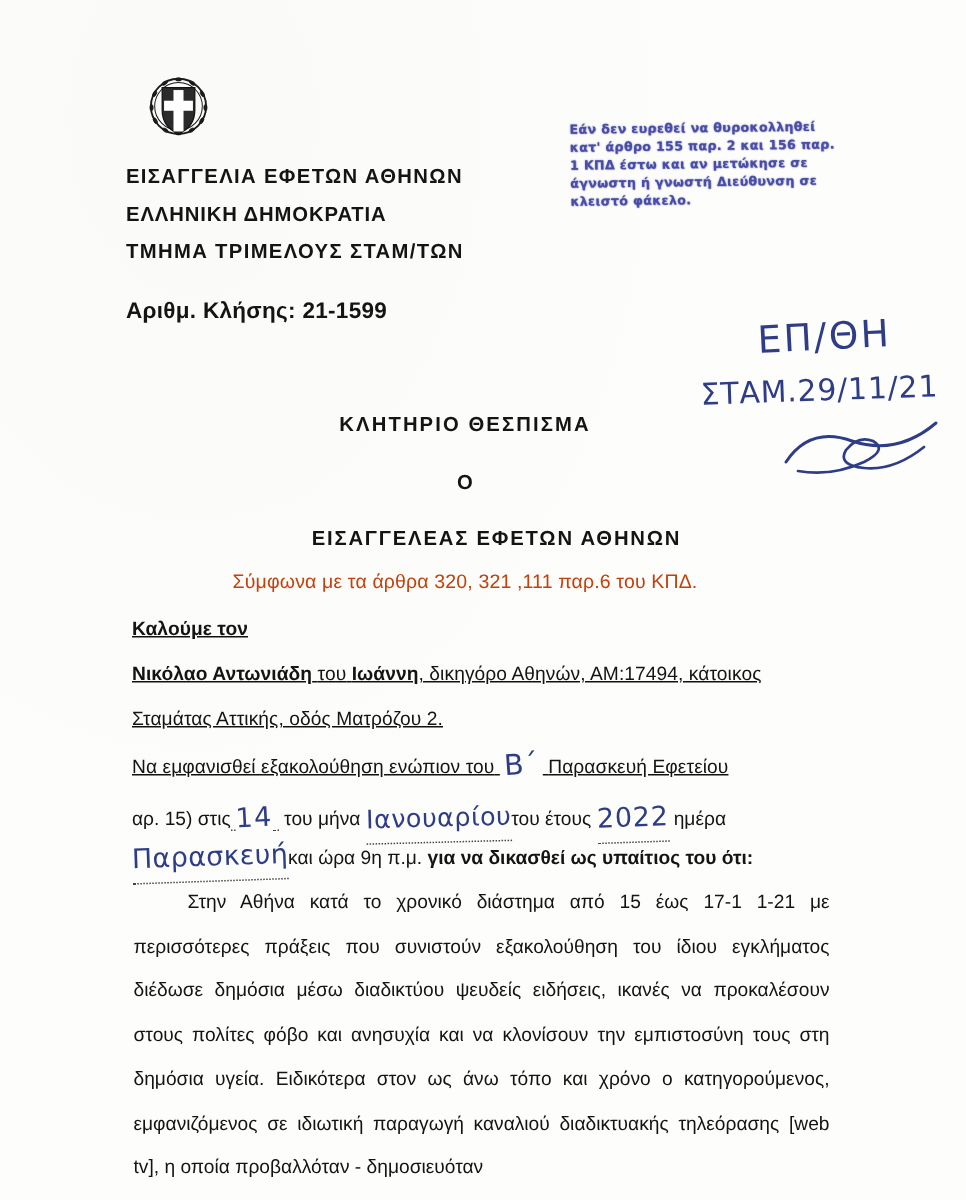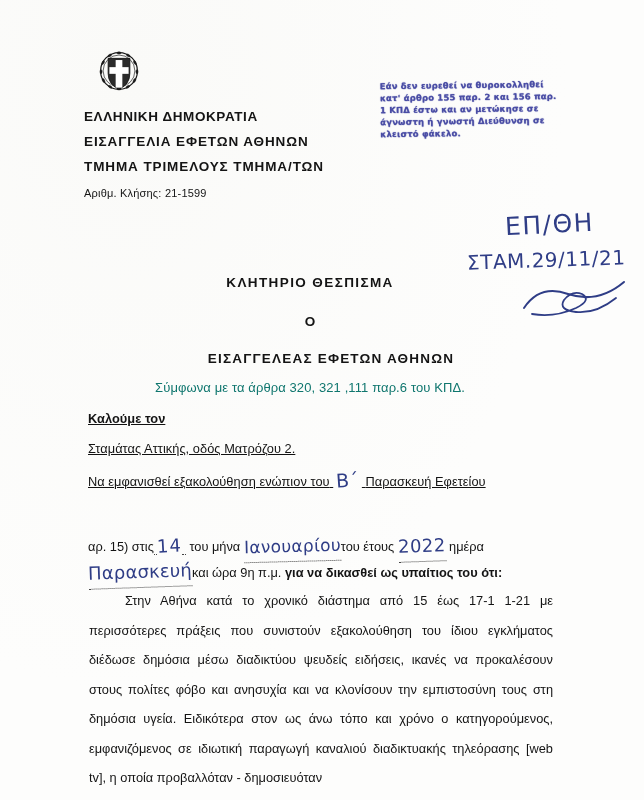--- a/index.html
+++ b/index.html
@@ -47,25 +47,25 @@
     font-weight: bold;
     letter-spacing: 0.6px;
     color: #141414;
     line-height: 25px;
     white-space: nowrap;
   }
   .lh-line.spaced {
     letter-spacing: 0.9px;
   }
   .lh-case {
-    font-size: 11px;
-    font-weight: normal;
+    font-size: 15px;
+    font-weight: bold;
     letter-spacing: 0.2px;
     line-height: 26px;
-    margin-top: 1px;
+    margin-top: 15px;
     color: #141414;
   }
 
   
   .stamp {
     position: absolute;
     left: 380px;
     top: 79px;
     width: 192px;
     font-family: "DejaVu Sans", sans-serif;
@@ -136,21 +136,21 @@
   .t-office {
     font-size: 13.5px;
     font-weight: bold;
     letter-spacing: 1.2px;
     color: #141414;
     margin-bottom: 14px;
     padding-left: 42px;
   }
   .t-basis {
     font-size: 13px;
-    color: #0f766e;
+    color: #c2410c;
     letter-spacing: 0.1px;
   }
 
   
   .body {
     position: absolute;
     left: 88px;
     top: 404px;
     width: 466px;
     text-decoration: underline;
@@ -269,23 +269,23 @@
         <ellipse cx="7" cy="52" rx="5" ry="2.6" transform="rotate(90 7 52)"></ellipse>
         <ellipse cx="12" cy="30" rx="5" ry="2.6" transform="rotate(118 12 30)"></ellipse>
         <ellipse cx="28" cy="13" rx="5" ry="2.6" transform="rotate(148 28 13)"></ellipse>
       </g>
 
       <path d="M24 20 L76 20 L76 56 Q76 82 50 94 Q24 82 24 56 Z" fill="#2b2b2b" stroke="#111" stroke-width="2"></path>
 
       <rect x="42" y="24" width="16" height="66" fill="#ffffff"></rect>
       <rect x="27" y="41" width="46" height="16" fill="#ffffff"></rect>
     </svg>
+    <div class="lh-line spaced">ΕΙΣΑΓΓΕΛΙΑ  ΕΦΕΤΩΝ  ΑΘΗΝΩΝ</div>
     <div class="lh-line">ΕΛΛΗΝΙΚΗ ΔΗΜΟΚΡΑΤΙΑ</div>
-    <div class="lh-line spaced">ΕΙΣΑΓΓΕΛΙΑ  ΕΦΕΤΩΝ  ΑΘΗΝΩΝ</div>
-    <div class="lh-line spaced">ΤΜΗΜΑ ΤΡΙΜΕΛΟΥΣ  ΤΜΗΜΑ/ΤΩΝ</div>
+    <div class="lh-line spaced">ΤΜΗΜΑ ΤΡΙΜΕΛΟΥΣ  ΣΤΑΜ/ΤΩΝ</div>
     <div class="lh-case">Αριθμ. Κλήσης: 21-1599</div>
   </div>
 
   <div class="stamp">
     <span class="sline">Εάν δεν ευρεθεί να θυροκολληθεί</span>
     <span class="sline">κατ' άρθρο 155 παρ. 2 και 156 παρ.</span>
     <span class="sline">1 ΚΠΔ έστω και αν μετώκησε σε</span>
     <span class="sline">άγνωστη ή γνωστή Διεύθυνση σε</span>
     <span class="sline">κλειστό φάκελο.</span>
   </div>
@@ -299,20 +299,25 @@
 
   <div class="title-block">
     <div class="t-main">ΚΛΗΤΗΡΙΟ   ΘΕΣΠΙΣΜΑ</div>
     <div class="t-article">Ο</div>
     <div class="t-office">ΕΙΣΑΓΓΕΛΕΑΣ  ΕΦΕΤΩΝ  ΑΘΗΝΩΝ</div>
     <div class="t-basis">Σύμφωνα με τα άρθρα 320, 321 ,111 παρ.6 του ΚΠΔ.</div>
   </div>
 
   <div class="body">
     <div class="b-line bold">Καλούμε τον</div>
+    <div class="b-line">
+      <span class="bold">Νικόλαο Αντωνιάδη</span>
+      <span>του</span>
+      <span class="bold">Ιωάννη</span><span>, δικηγόρο Αθηνών, ΑΜ:17494, κάτοικος</span>
+    </div>
     <div class="b-line">Σταμάτας  Αττικής,  οδός Ματρόζου 2.</div>
     <div class="b-line">
       <span>Να εμφανισθεί εξακολούθηση ενώπιον του</span>
       <span class="hw-inline hw-b">Β΄</span>
       <span>Παρασκευή Εφετείου</span>
     </div>
   </div>
 
   <div class="date-line">
     <span>αρ. 15) στις</span><span class="dotted">&nbsp;</span><span class="hw-inline hw-day">14</span><span class="dotted">&nbsp;</span>

